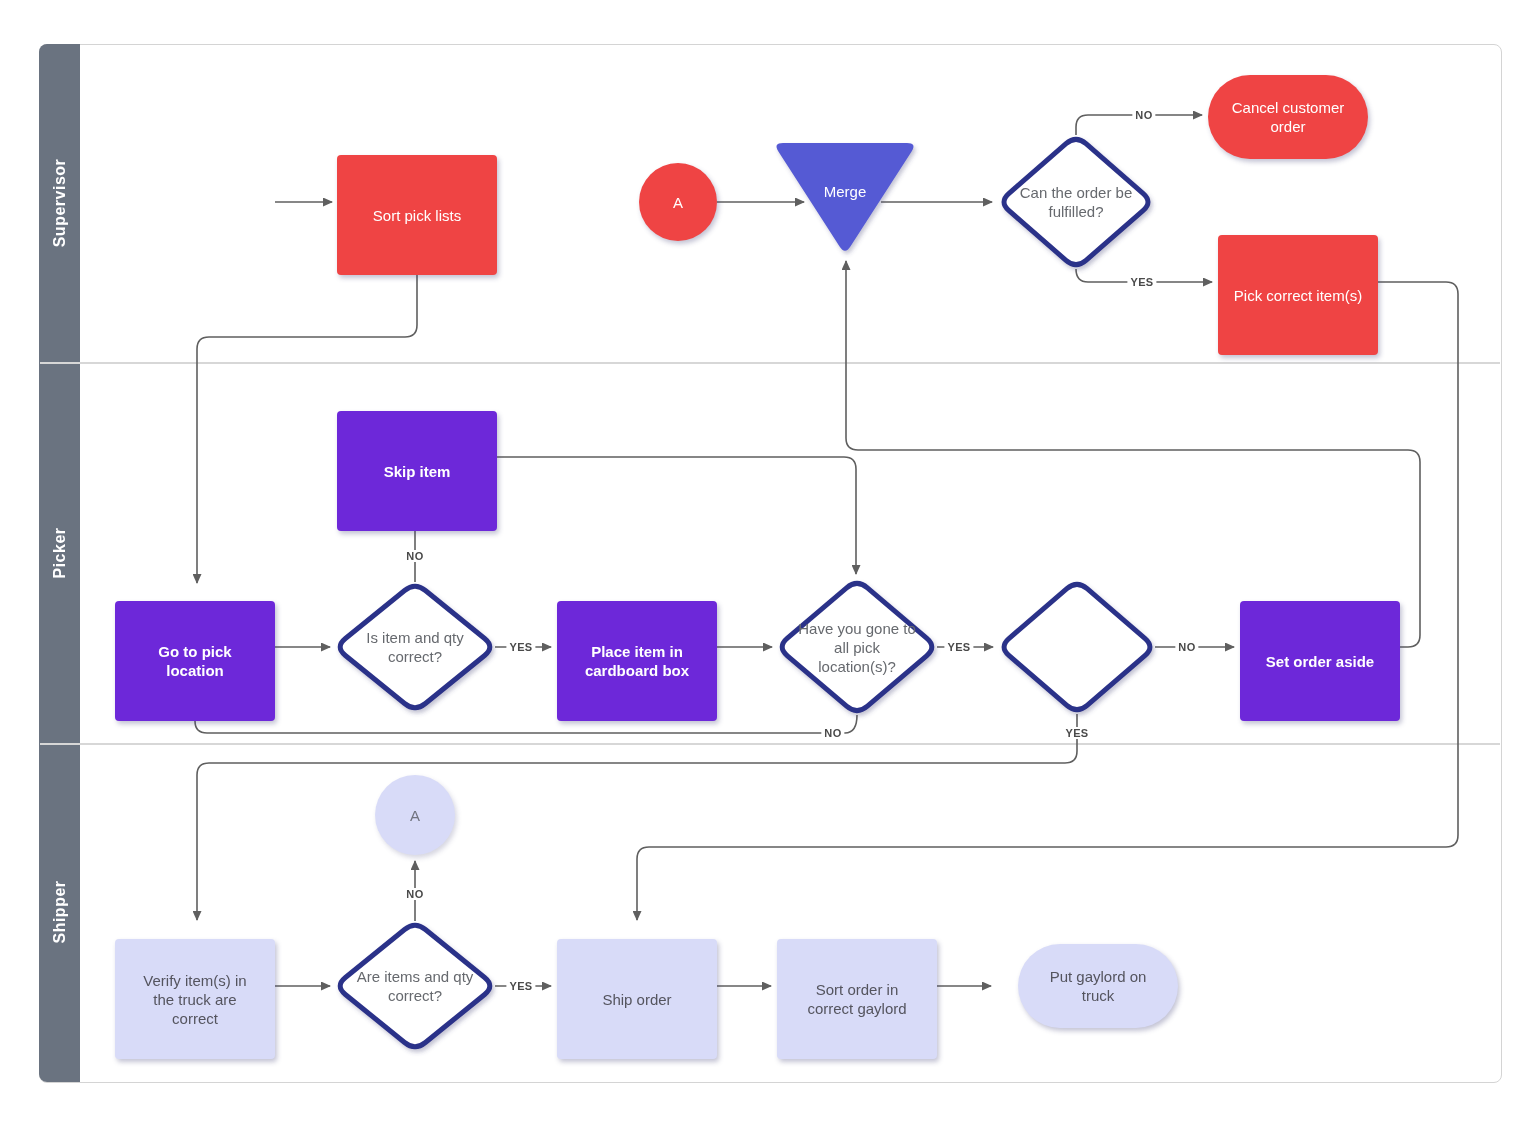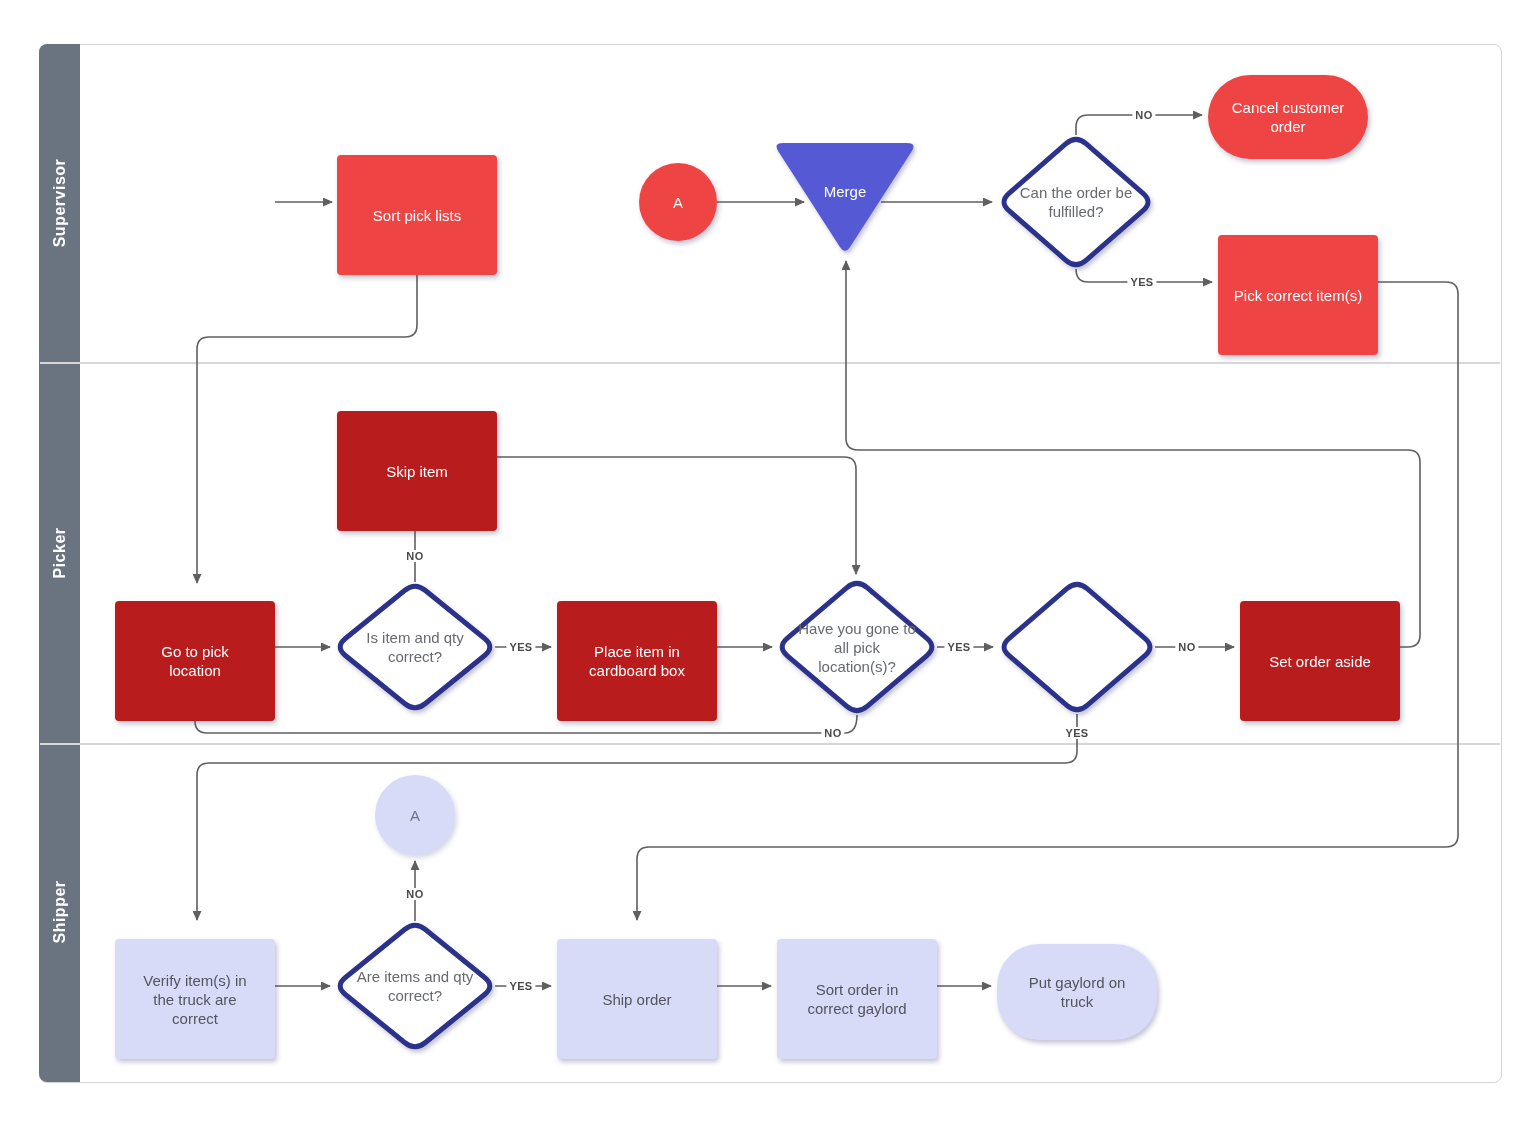--- a/index.html
+++ b/index.html
@@ -13,21 +13,21 @@
   .lane-label{position:absolute;left:60px;transform:translate(-50%,-50%) rotate(-90deg);
               color:#ffffff;font-weight:bold;font-size:16px;letter-spacing:.5px;white-space:nowrap;}
   svg.wires{position:absolute;left:0;top:0;z-index:3;}
   .shape{position:absolute;display:flex;align-items:center;justify-content:center;
          text-align:center;font-size:15px;line-height:19px;z-index:4;
          box-shadow:2px 3px 5px rgba(68,68,120,.32);}
   .proc{border-radius:4px;margin-top:13px;}
   .term{border-radius:42px;}
   .circ{border-radius:50%;}
   .c-sup{background:#ef4444;color:#ffffff;}
-  .c-pick{background:#b91c1c;color:#ffffff;}
+  .c-pick{background:#6d28d9;color:#ffffff;font-weight:bold;}
   .c-ship{background:#D8DBF8;color:#54545E;}
   .overlay-text{position:absolute;display:flex;align-items:center;justify-content:center;
                 text-align:center;font-size:15px;line-height:19px;z-index:5;box-shadow:none;}
   .dec-text{color:#66696E;}
   .merge-text{color:#ffffff;}
   .edge-label{position:absolute;transform:translate(-50%,-50%);z-index:6;
               background:#ffffff;padding:0 3px;font-size:11px;font-weight:bold;
               color:#4a4a4a;letter-spacing:.4px;}
 </style>
 </head>
@@ -136,21 +136,21 @@
   </div>
   <div class="overlay-text dec-text" style="left:345px;top:956px;width:140px;height:60px;">
     <span>Are items and qty correct?</span>
   </div>
   <div class="shape proc c-ship" style="left:557px;top:926px;width:160px;height:120px;">
     <span style="max-width:140px;">Ship order</span>
   </div>
   <div class="shape proc c-ship" style="left:777px;top:926px;width:160px;height:120px;">
     <span style="max-width:132px;">Sort order in correct gaylord</span>
   </div>
-  <div class="shape term c-ship" style="left:997px;top:944px;width:160px;height:96px;">
+  <div class="shape term c-ship" style="left:1018px;top:944px;width:160px;height:84px;">
     <span style="max-width:120px;">Put gaylord on truck</span>
   </div>
 
   <div class="edge-label" style="left:1144px;top:115px;">NO</div>
   <div class="edge-label" style="left:1142px;top:282px;">YES</div>
   <div class="edge-label" style="left:415px;top:556px;">NO</div>
   <div class="edge-label" style="left:521px;top:647px;">YES</div>
   <div class="edge-label" style="left:959px;top:647px;">YES</div>
   <div class="edge-label" style="left:833px;top:733px;">NO</div>
   <div class="edge-label" style="left:1187px;top:647px;">NO</div>

